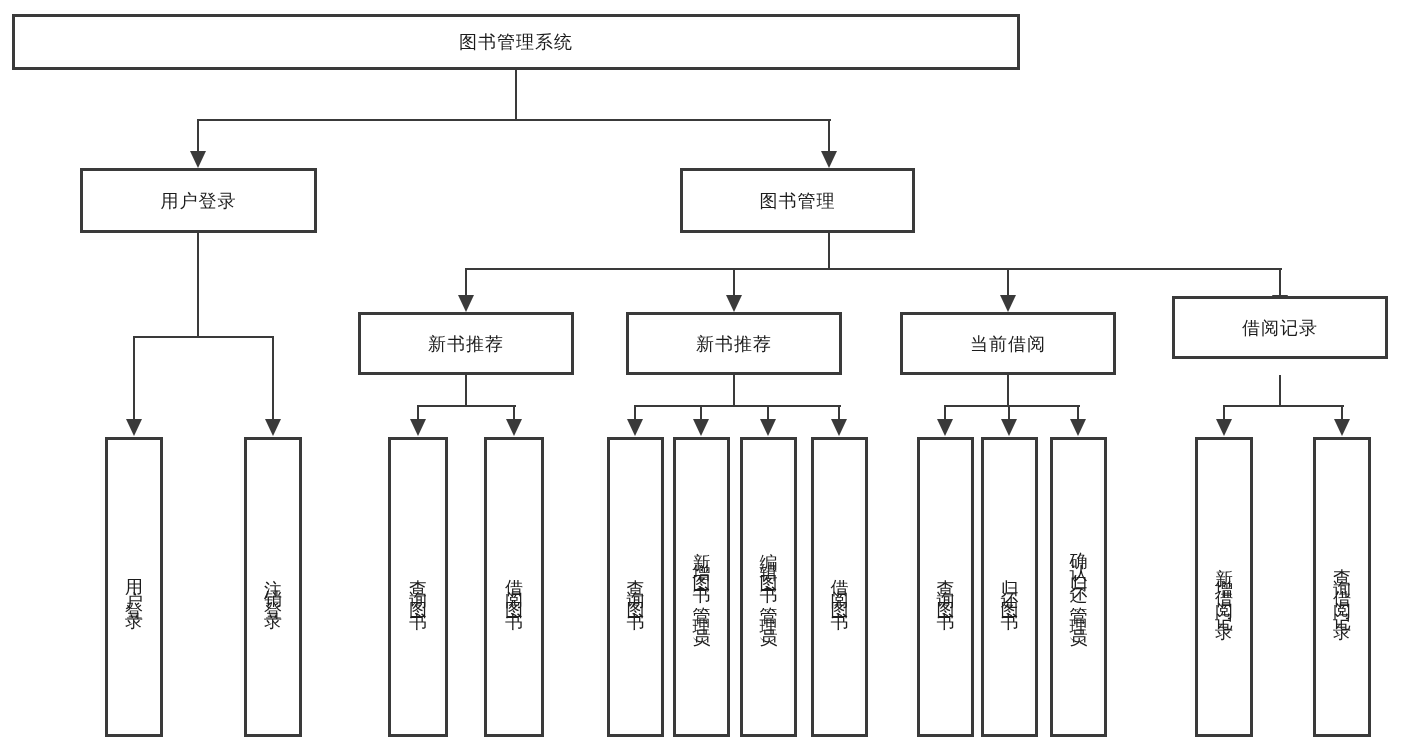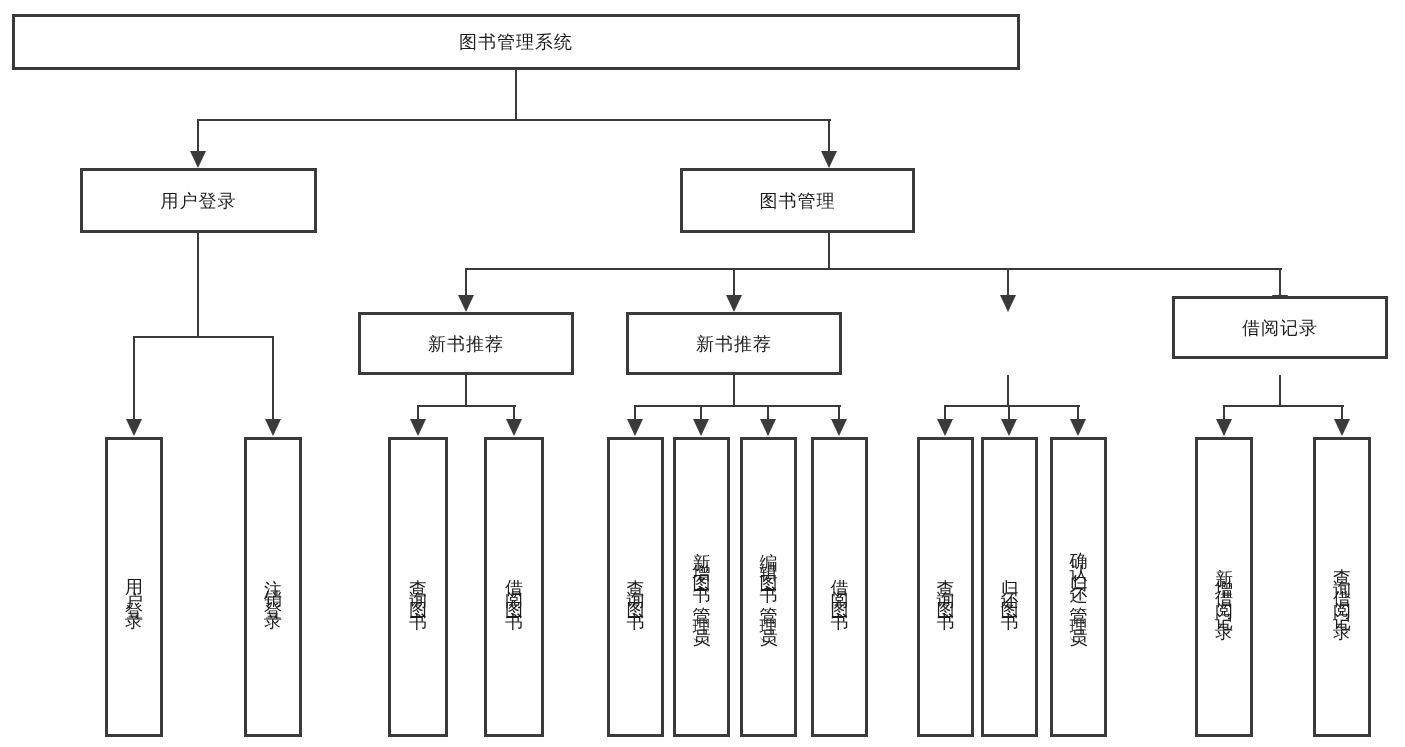--- a/index.html
+++ b/index.html
@@ -103,20 +103,23 @@
   <div class="arrow" style="left:1000px;top:295px"></div>
   <div class="line" style="left:1279px;top:270px;width:2px;height:27px"></div>
   <div class="arrow" style="left:1272px;top:295px"></div>
 
   <div class="node" style="left:358px;top:312px;width:216px;height:63px">
     <span class="hl">新书推荐</span>
   </div>
   <div class="node" style="left:626px;top:312px;width:216px;height:63px">
     <span class="hl">新书推荐</span>
   </div>
+  <div class="node" style="left:900px;top:312px;width:216px;height:63px">
+    <span class="hl">当前借阅</span>
+  </div>
   <div class="node" style="left:1172px;top:296px;width:216px;height:63px">
     <span class="hl">借阅记录</span>
   </div>
 
   <div class="line" style="left:465px;top:375px;width:2px;height:32px"></div>
   <div class="line" style="left:417px;top:405px;width:99px;height:2px"></div>
   <div class="line" style="left:417px;top:407px;width:2px;height:13px"></div>
   <div class="arrow" style="left:410px;top:419px"></div>
   <div class="line" style="left:513px;top:407px;width:2px;height:13px"></div>
   <div class="arrow" style="left:506px;top:419px"></div>

